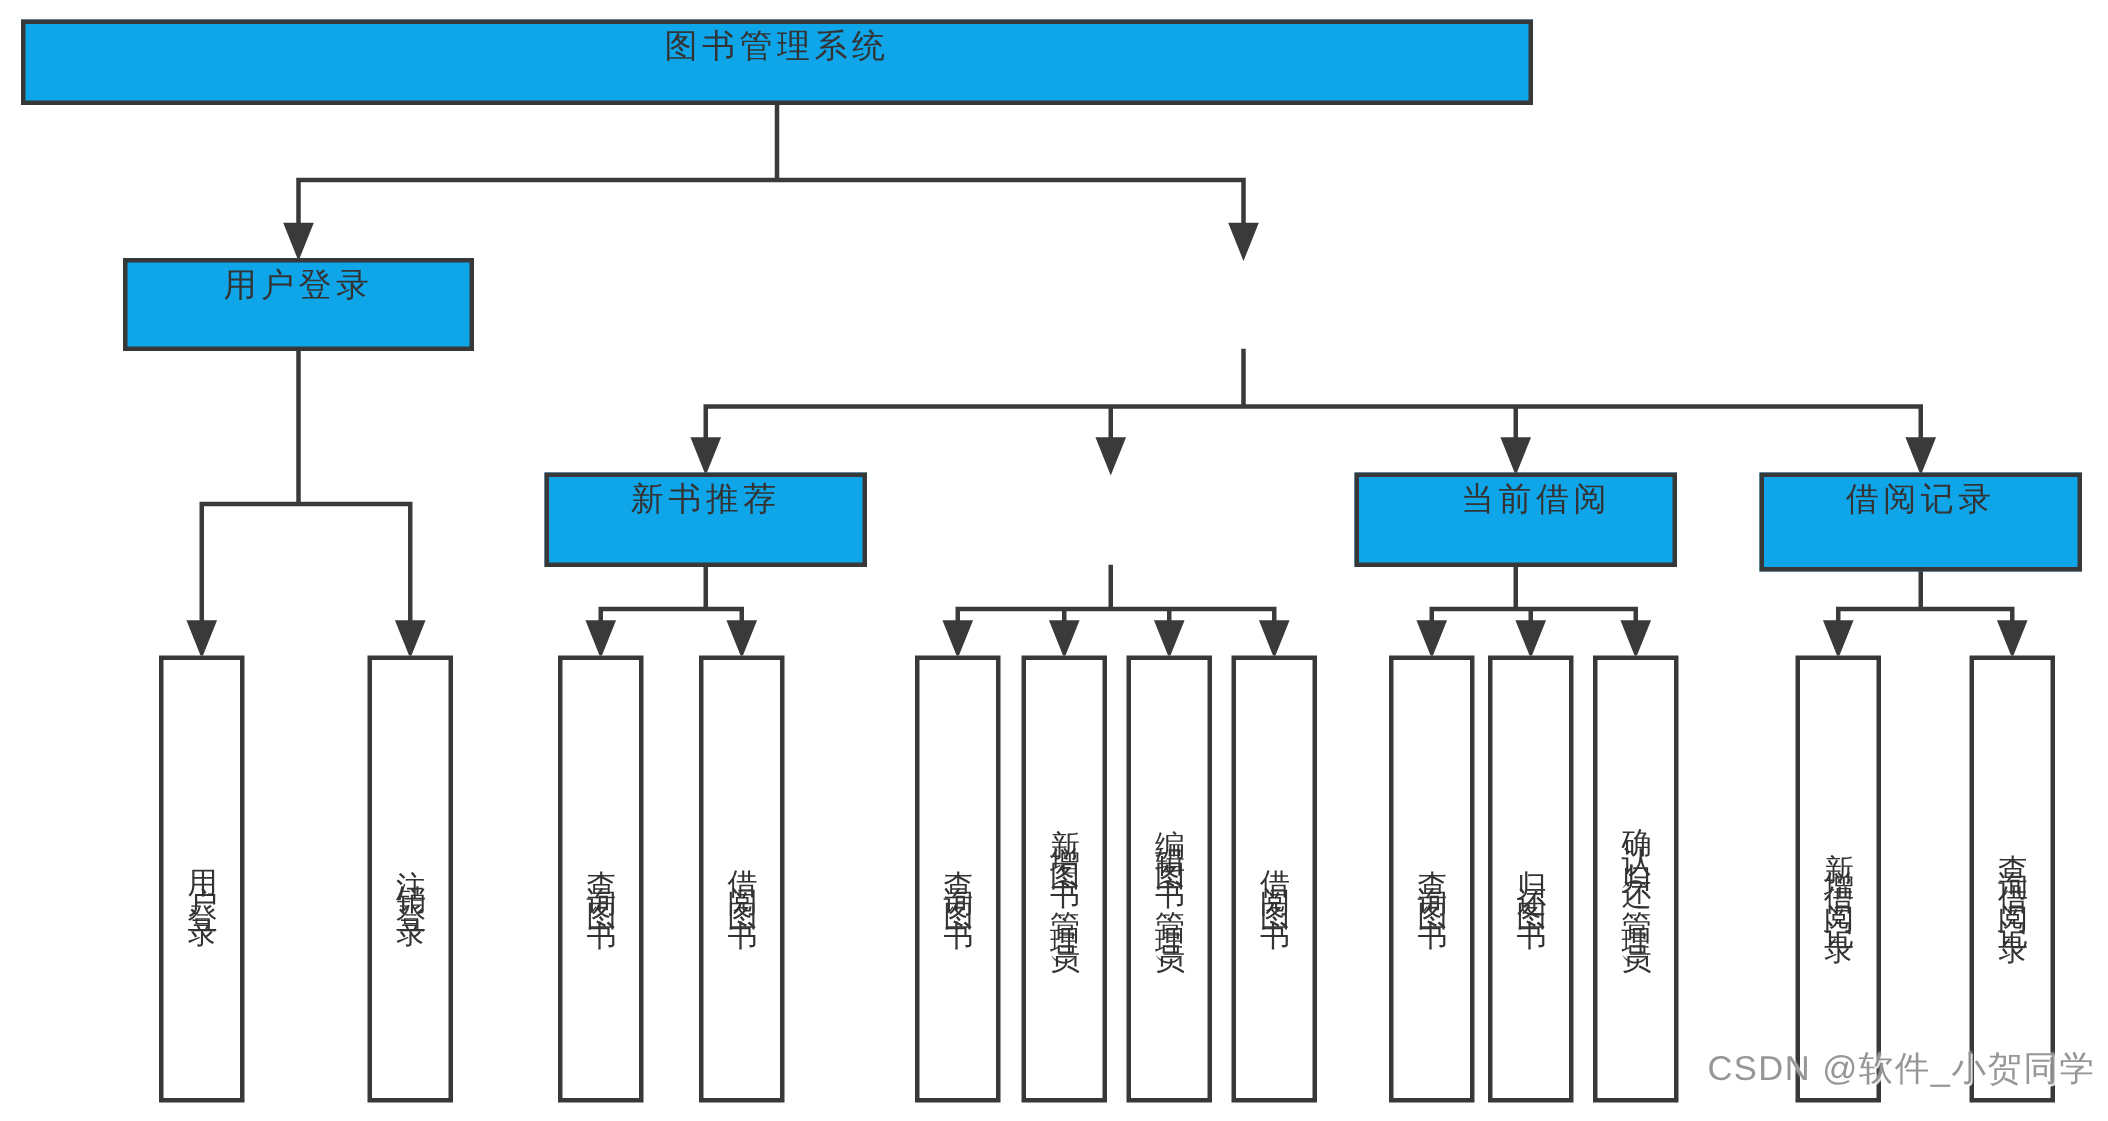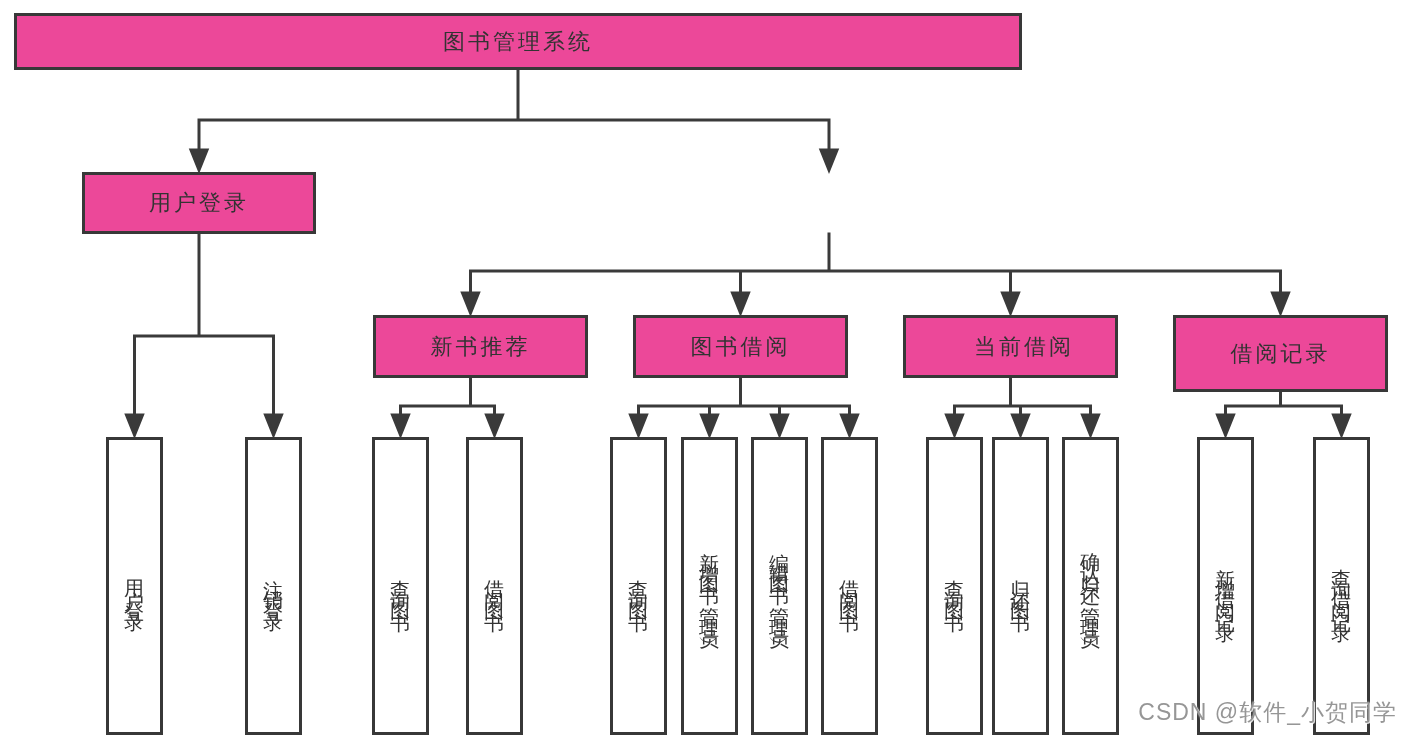--- a/index.html
+++ b/index.html
@@ -2,22 +2,22 @@
 <html><head>
 <meta charset="utf-8">
 <style>
   html,body{margin:0;padding:0;background:#fff;}
   .canvas{
     position:relative;width:1405px;height:747px;background:#ffffff;overflow:hidden;
     font-family:"Liberation Sans","DejaVu Sans",sans-serif;
   }
   .canvas svg{position:absolute;left:0;top:0;z-index:0;}
   .hbox{
-    position:absolute;background:#ec4899;border:3px solid #383838;box-sizing:border-box;
-    display:flex;align-items:center;justify-content:center;z-index:1;
+    position:absolute;background:#0ea5e9;border:3px solid #383838;box-sizing:border-box;
+    display:flex;justify-content:center;z-index:1;
   }
   .hbox span{font-size:22px;letter-spacing:3px;color:#333333;white-space:nowrap;}
   .vbox{
     position:absolute;top:437px;height:298px;width:57px;background:#ffffff;
     border:3px solid #383838;box-sizing:border-box;
     display:flex;align-items:center;justify-content:center;z-index:1;
   }
   .vtext{
     writing-mode:vertical-rl;text-orientation:mixed;font-size:20px;line-height:1;
     letter-spacing:11px;color:#333333;white-space:nowrap;
@@ -83,30 +83,27 @@
   </svg>
 
   <div class="hbox" style="left:14px;top:13px;width:1008px;height:57px;">
     <span>图书管理系统</span>
   </div>
 
   <div class="hbox" style="left:82px;top:172px;width:234px;height:62px;">
     <span>用户登录</span>
   </div>
 
-  <div class="hbox" style="left:373px;top:315px;width:215px;height:63px;">
+  <div class="hbox" style="left:363px;top:315px;width:215px;height:63px;">
     <span>新书推荐</span>
-  </div>
-  <div class="hbox" style="left:633px;top:315px;width:215px;height:63px;">
-    <span>图书借阅</span>
   </div>
   <div class="hbox" style="left:903px;top:315px;width:215px;height:63px;padding-left:27px;">
     <span>当前借阅</span>
   </div>
-  <div class="hbox" style="left:1173px;top:315px;width:215px;height:77px;">
+  <div class="hbox" style="left:1173px;top:315px;width:215px;height:66px;">
     <span>借阅记录</span>
   </div>
 
   <div class="vbox" style="left:106px;">
     <span class="vtext">用户登录</span>
   </div>
   <div class="vbox" style="left:245px;">
     <span class="vtext">注销登录</span>
   </div>
 

